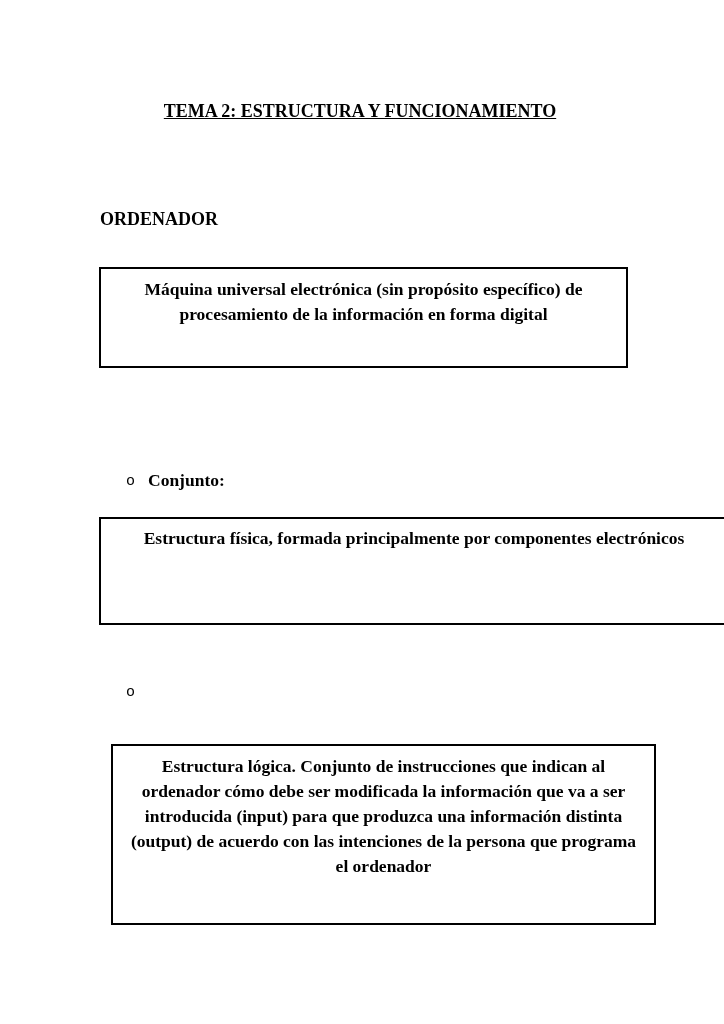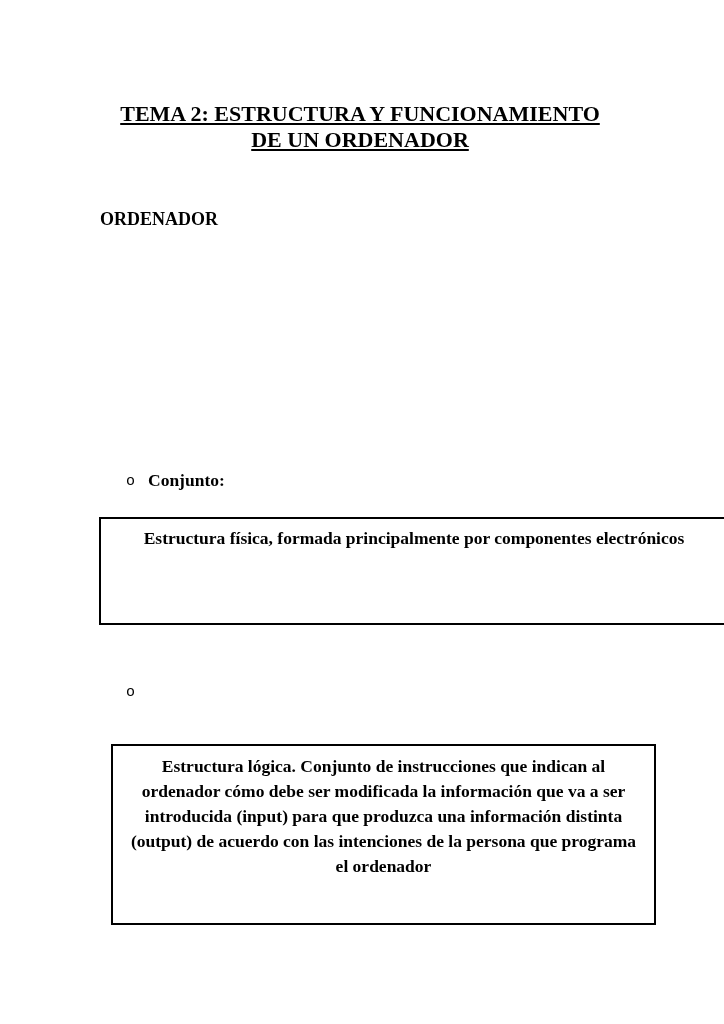--- a/index.html
+++ b/index.html
@@ -21,21 +21,21 @@
     height: 1024px;
     background: #ffffff;
     overflow: hidden;
   }
   .doc-title {
     position: absolute;
     top: 86px;
     left: 0;
     width: 720px;
     text-align: center;
-    font-size: 22px;
+    font-size: 18px;
     line-height: 26px;
     font-weight: bold;
   }
   .doc-title .line {
     text-decoration: underline;
   }
   .section-heading {
     position: absolute;
     top: 209px;
     left: 100px;
@@ -95,25 +95,25 @@
     padding: 8px 13px 17px 13px;
   }
 </style>
 </head>
 <body>
 
 <div class="page">
 
   <h1 class="doc-title">
     <span class="line">TEMA 2: ESTRUCTURA Y FUNCIONAMIENTO</span><br>
-    <span class="line">DE UN ORDENADOR</span>
   </h1>
 
   <div class="section-heading">ORDENADOR</div>
 
+  <div class="def-box box-definition">Máquina universal electrónica (sin propósito específico) de procesamiento de la información en forma digital</div>
 
 
   <div class="bullet-row bullet-hardware">
     <span class="marker">o</span>
     <span class="label">Conjunto:</span>
   </div>
 
   <div class="def-box box-hardware">Estructura física, formada principalmente por componentes electrónicos</div>
 
   <div class="bullet-row bullet-software">

